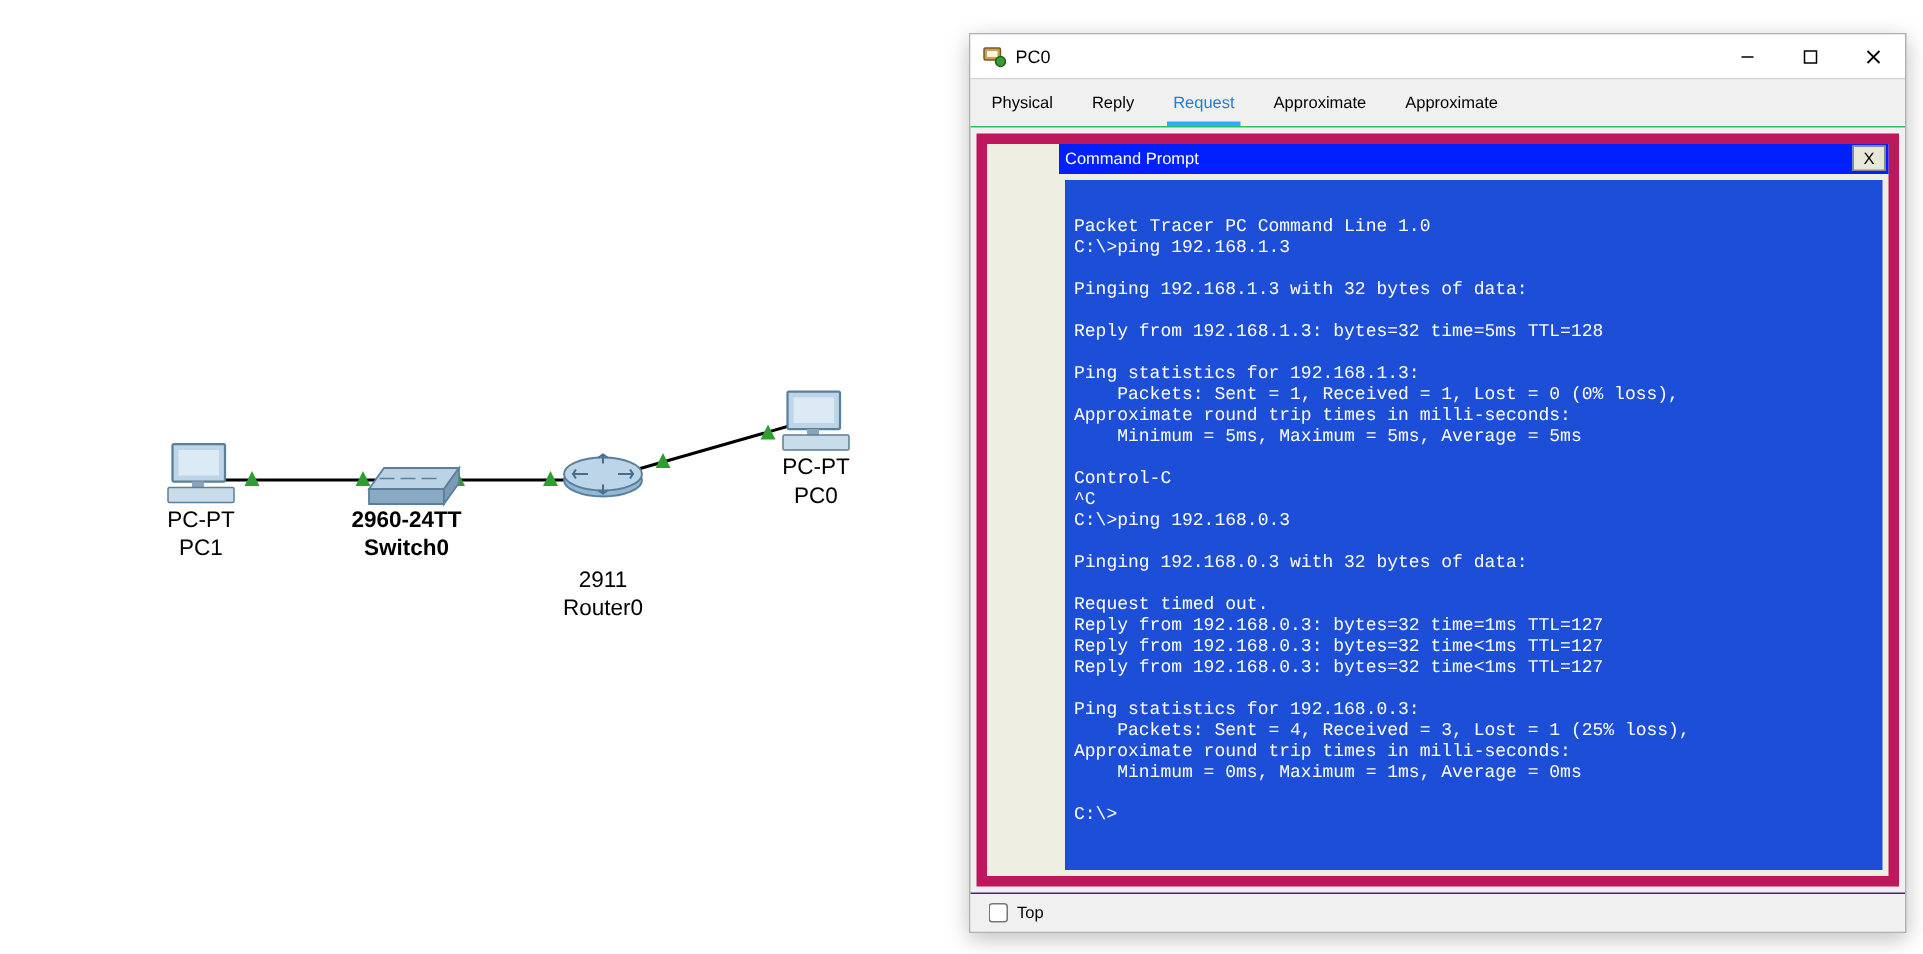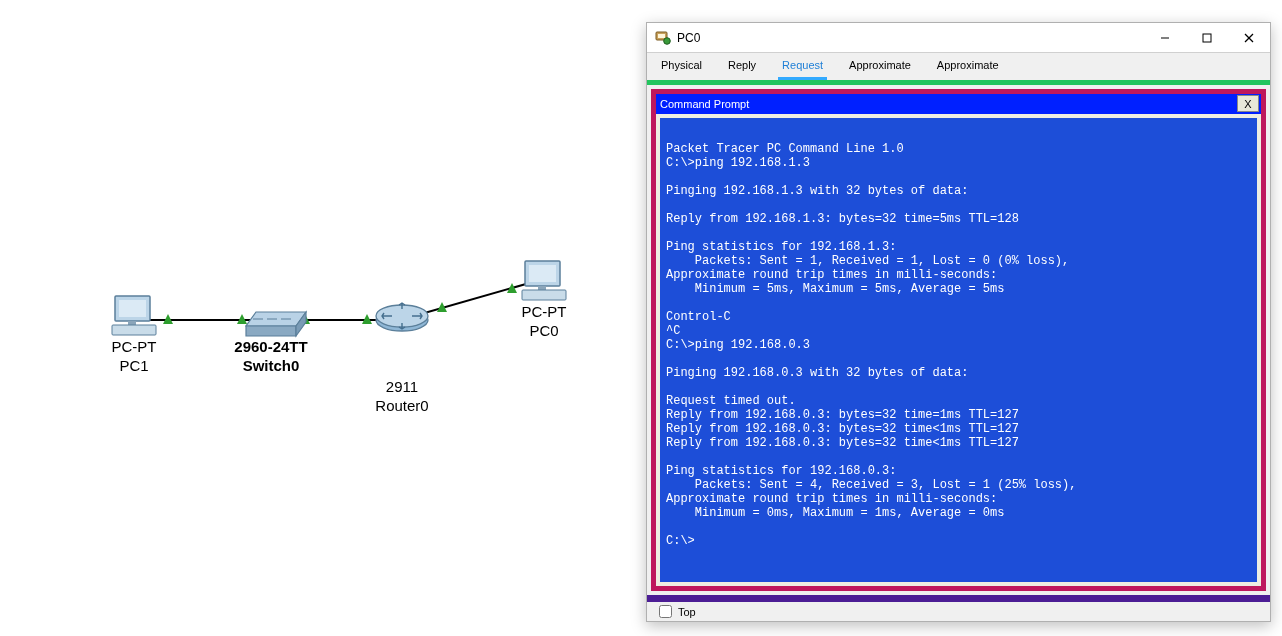--- a/index.html
+++ b/index.html
@@ -57,41 +57,42 @@
   }
   .win-btn svg { width: 10px; height: 10px; }
 
   .tabbar {
     height: 32px;
     background: #f0f0f0;
     display: flex;
     align-items: flex-end;
     padding: 0 10px;
     gap: 18px;
-    border-bottom: 5px solid #22c55e;
+    border-bottom: 1px solid #22c55e;
     font-size: 11px;
   }
   .tab {
     padding: 7px 4px 6px;
     color: #000;
     border-bottom: 3px solid transparent;
   }
   .tab.selected {
     color: #1f7fd6;
     border-bottom: 3px solid #33aaff;
   }
 
   .body-pane {
     flex: 1;
     background: #eeeee2;
-    border: 5px solid #be185d;
+    border: 7px solid #be185d;
     margin: 4px;
     display: flex;
     flex-direction: column;
     position: relative;
+    padding-left: 48px;
   }
 
   .subwin-title {
     height: 20px;
     background: #0020ff;
     color: #fff;
     font-size: 11px;
     display: flex;
     align-items: center;
     padding: 0 4px;
@@ -118,21 +119,21 @@
     font-size: 12px;
     line-height: 14px;
     padding: 10px 6px;
     white-space: pre;
     overflow: hidden;
   }
 
   .bottom-bar {
     height: 26px;
     background: #f0f0f0;
-    border-top: 7px solid #4c1d95;
+    border-top: 1px solid #4c1d95;
     display: flex;
     align-items: center;
     padding-left: 12px;
     gap: 6px;
     font-size: 11px;
   }
   .bottom-bar input[type=checkbox] {
     width: 13px; height: 13px;
   }
 </style>

